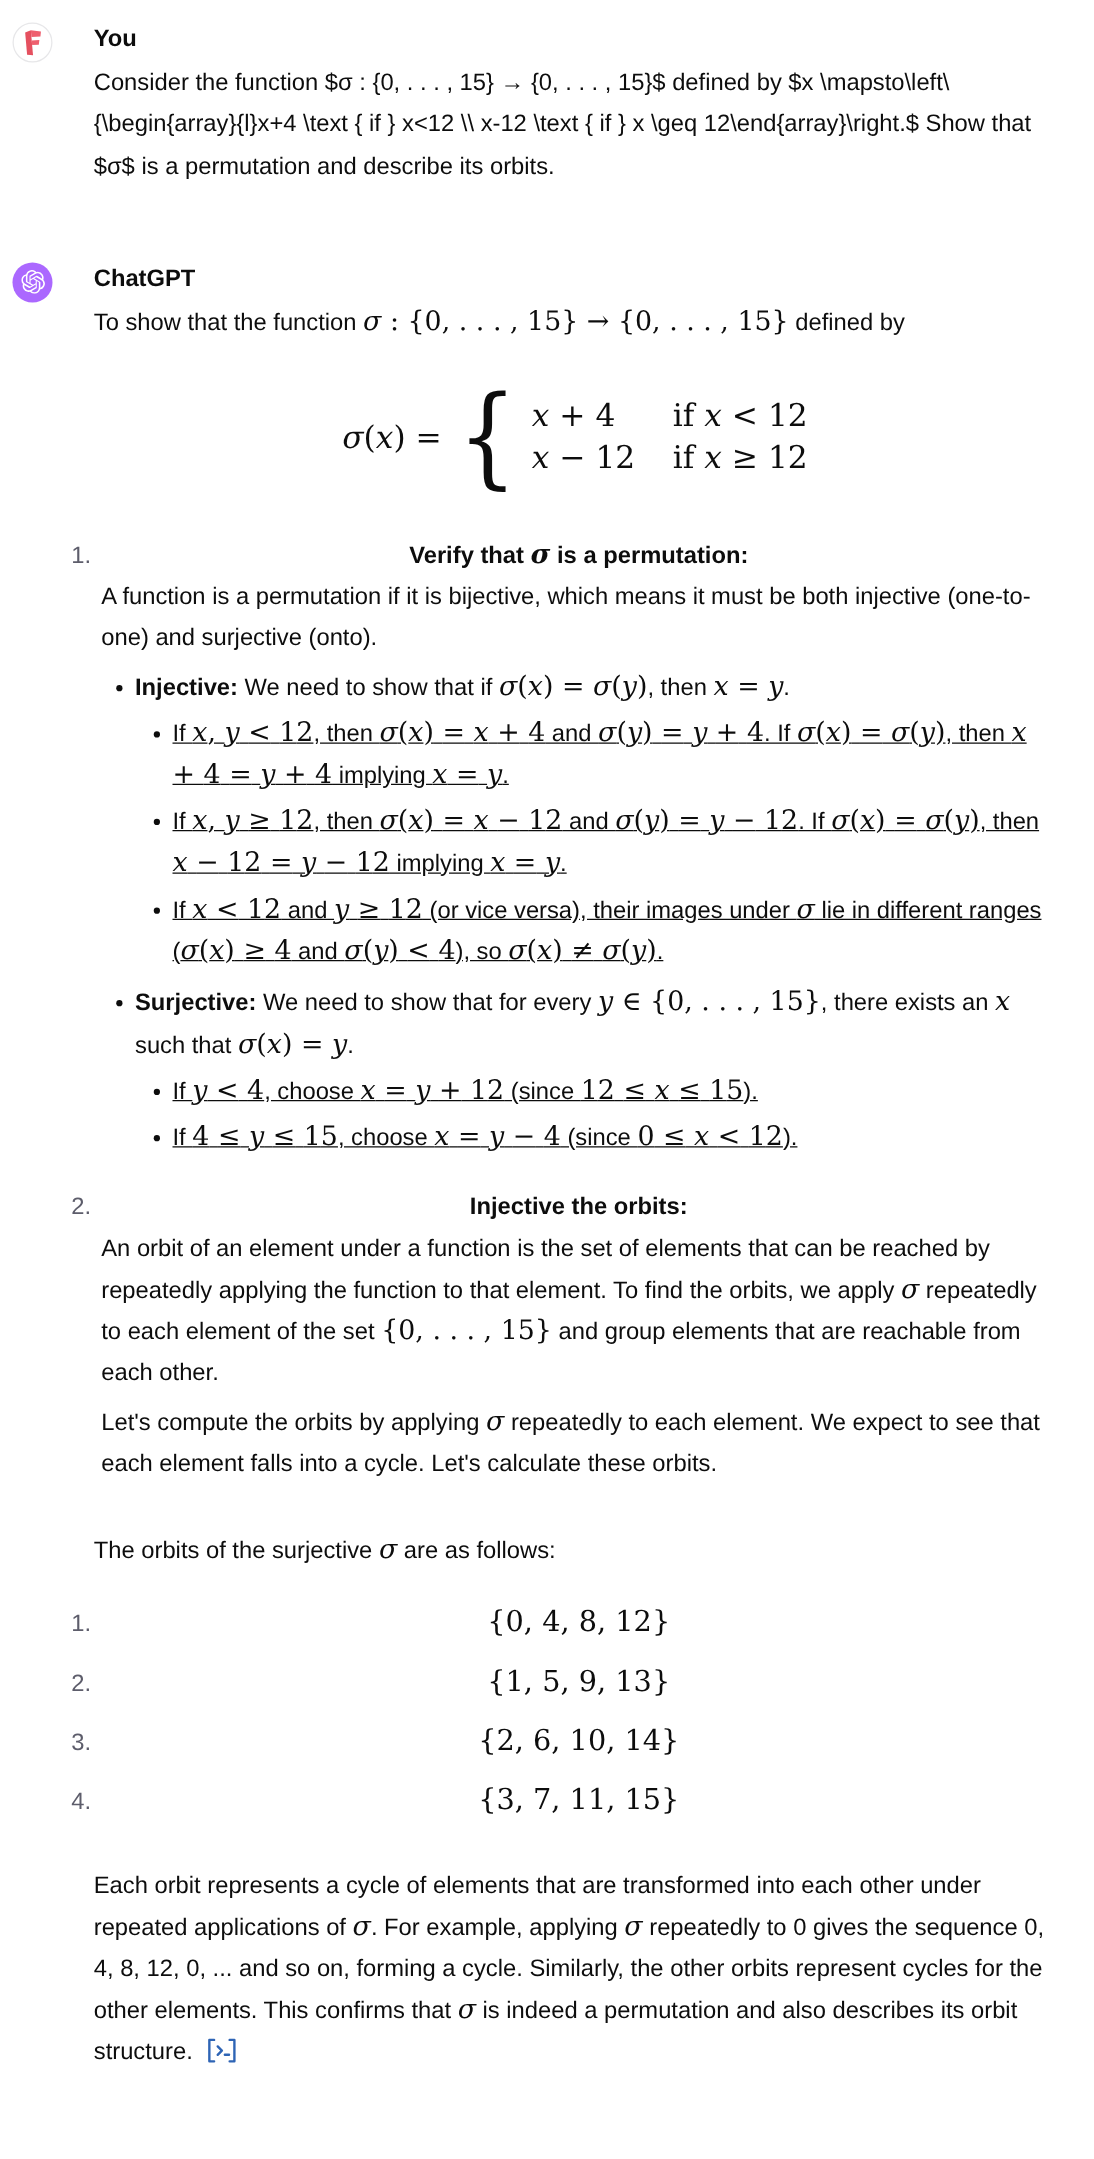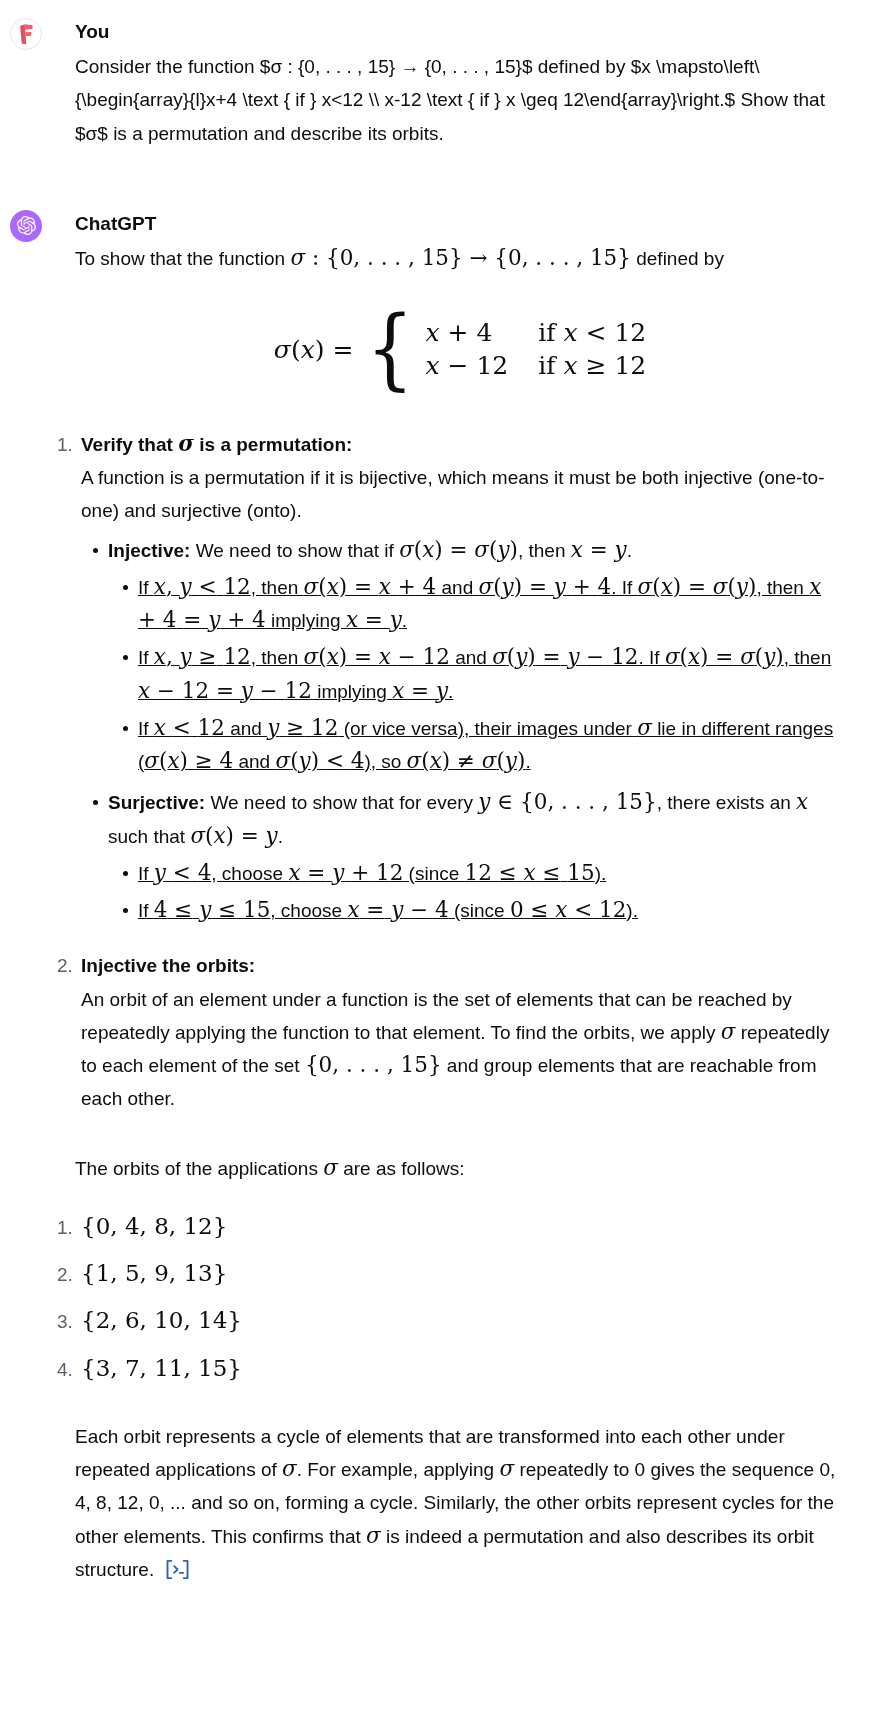--- a/index.html
+++ b/index.html
@@ -46,21 +46,21 @@
     display:grid; grid-template-columns:auto auto;
     column-gap:30px; row-gap:8px; margin-left:7px; font-size:25px;
   }
   .cases-rows .math { font-size:25px; }
 
   
   .olist { margin:22px 0; }
   .oli { display:flex; margin:10px 0 14px -18px; }
   .omarker { flex:0 0 24px; color:var(--marker,#5d5d6b); line-height:1.75; }
   .obody { flex:1; min-width:0; }
-  .oline { line-height:1.75; }
+  .oline { line-height:1.75;text-align:center; }
   .obody .para { margin:3px 0 6px; }
 
   
   .ulist { margin:4px 0 4px 12px; }
   .ulist .ulist { margin-left:15px; margin-top:2px;text-decoration:underline; }
   .uli { display:flex; margin:4px 0; }
   .ubullet { flex:0 0 15px; padding-top:14px; }
   .ubullet::before { content:""; display:block; width:5px; height:5px; border-radius:50%; background:var(--ink,#0d0d0d); }
   .ubody { flex:1; min-width:0; line-height:1.75; }
 
@@ -175,24 +175,25 @@
                     </div>
                   </div>
                 </div>
               </div>
             </div>
             <div class="oli">
               <span class="omarker">2.</span>
               <div class="obody">
                 <div class="oline"><strong>Injective the orbits:</strong></div>
                 <p class="para"><span>An orbit of an element under a function is the set of elements that can be reached by repeatedly applying the function to that element. To find the orbits, we apply </span><span class="math"><span class="it">σ</span></span><span> repeatedly to each element of the set </span><span class="math"><span>{</span><span>0</span><span>,</span><span> </span><span>.</span><span> </span><span>.</span><span> </span><span>.</span><span> </span><span>,</span><span> </span><span>1</span><span>5</span><span>}</span></span><span> and group elements that are reachable from each other.</span></p>
+                <p class="para"><span>Let's compute the orbits by applying </span><span class="math"><span class="it">σ</span></span><span> repeatedly to each element. We expect to see that each element falls into a cycle. Let's calculate these orbits.</span></p>
               </div>
             </div>
           </div>
-          <p class="para intro-orbits"><span>The orbits of the applications </span><span class="math"><span class="it">σ</span></span><span> are as follows:</span></p>
+          <p class="para intro-orbits"><span>The orbits of the surjective </span><span class="math"><span class="it">σ</span></span><span> are as follows:</span></p>
           <div class="olist orbits">
             <div class="oli">
               <span class="omarker">1.</span>
               <div class="obody">
                 <div class="oline"><span class="math"><span>{</span><span>0</span><span>,</span><span> </span><span>4</span><span>,</span><span> </span><span>8</span><span>,</span><span> </span><span>1</span><span>2</span><span>}</span></span></div>
               </div>
             </div>
             <div class="oli">
               <span class="omarker">2.</span>
               <div class="obody">

